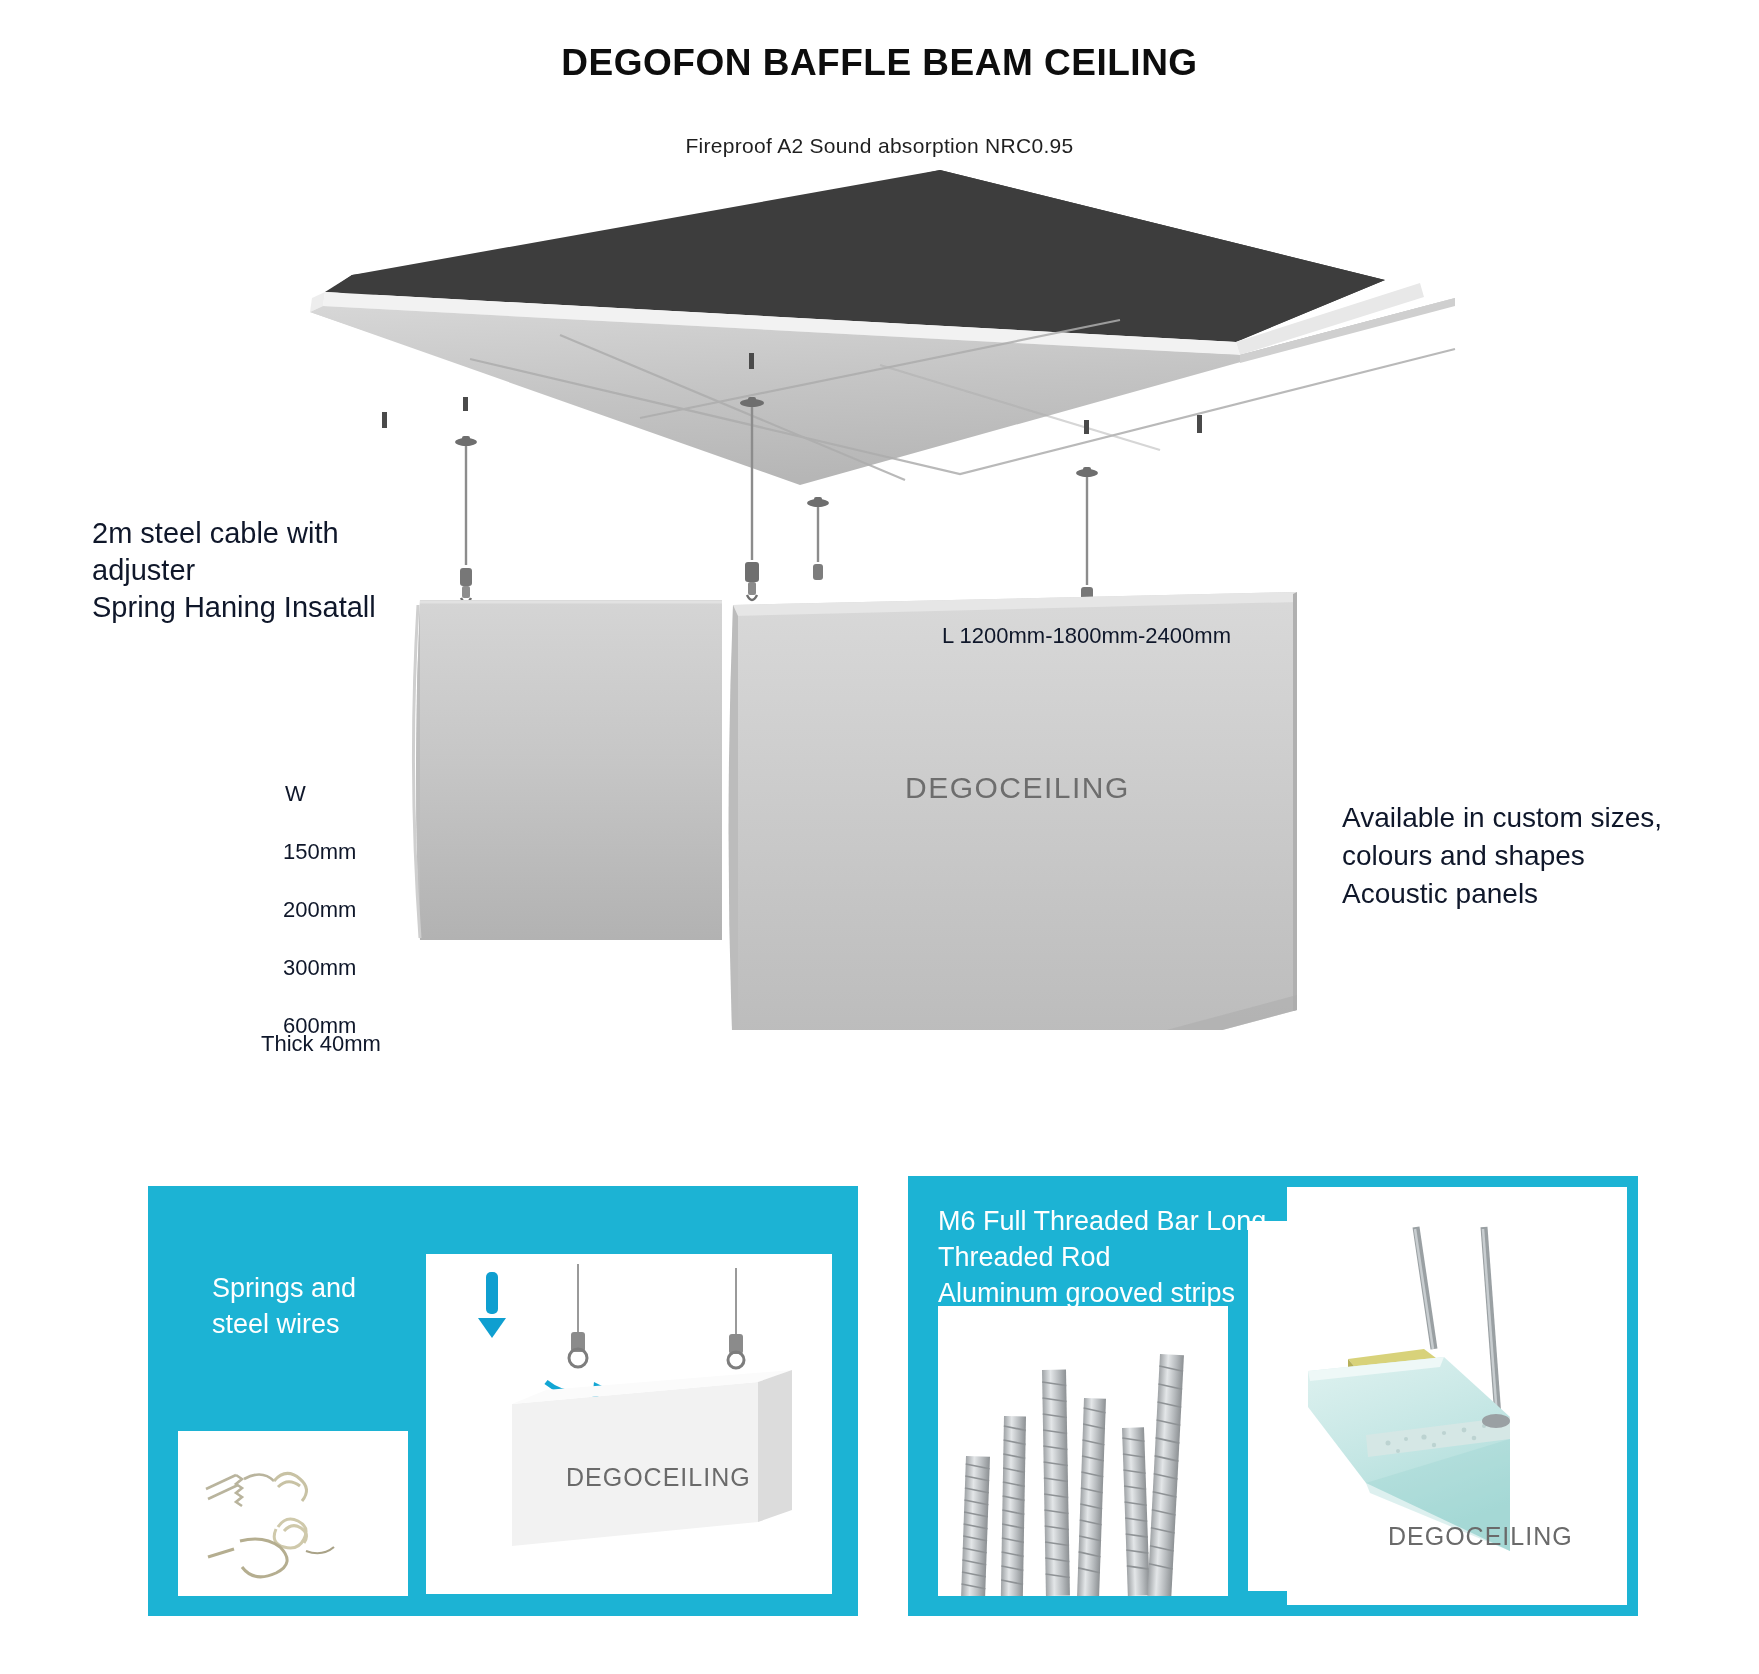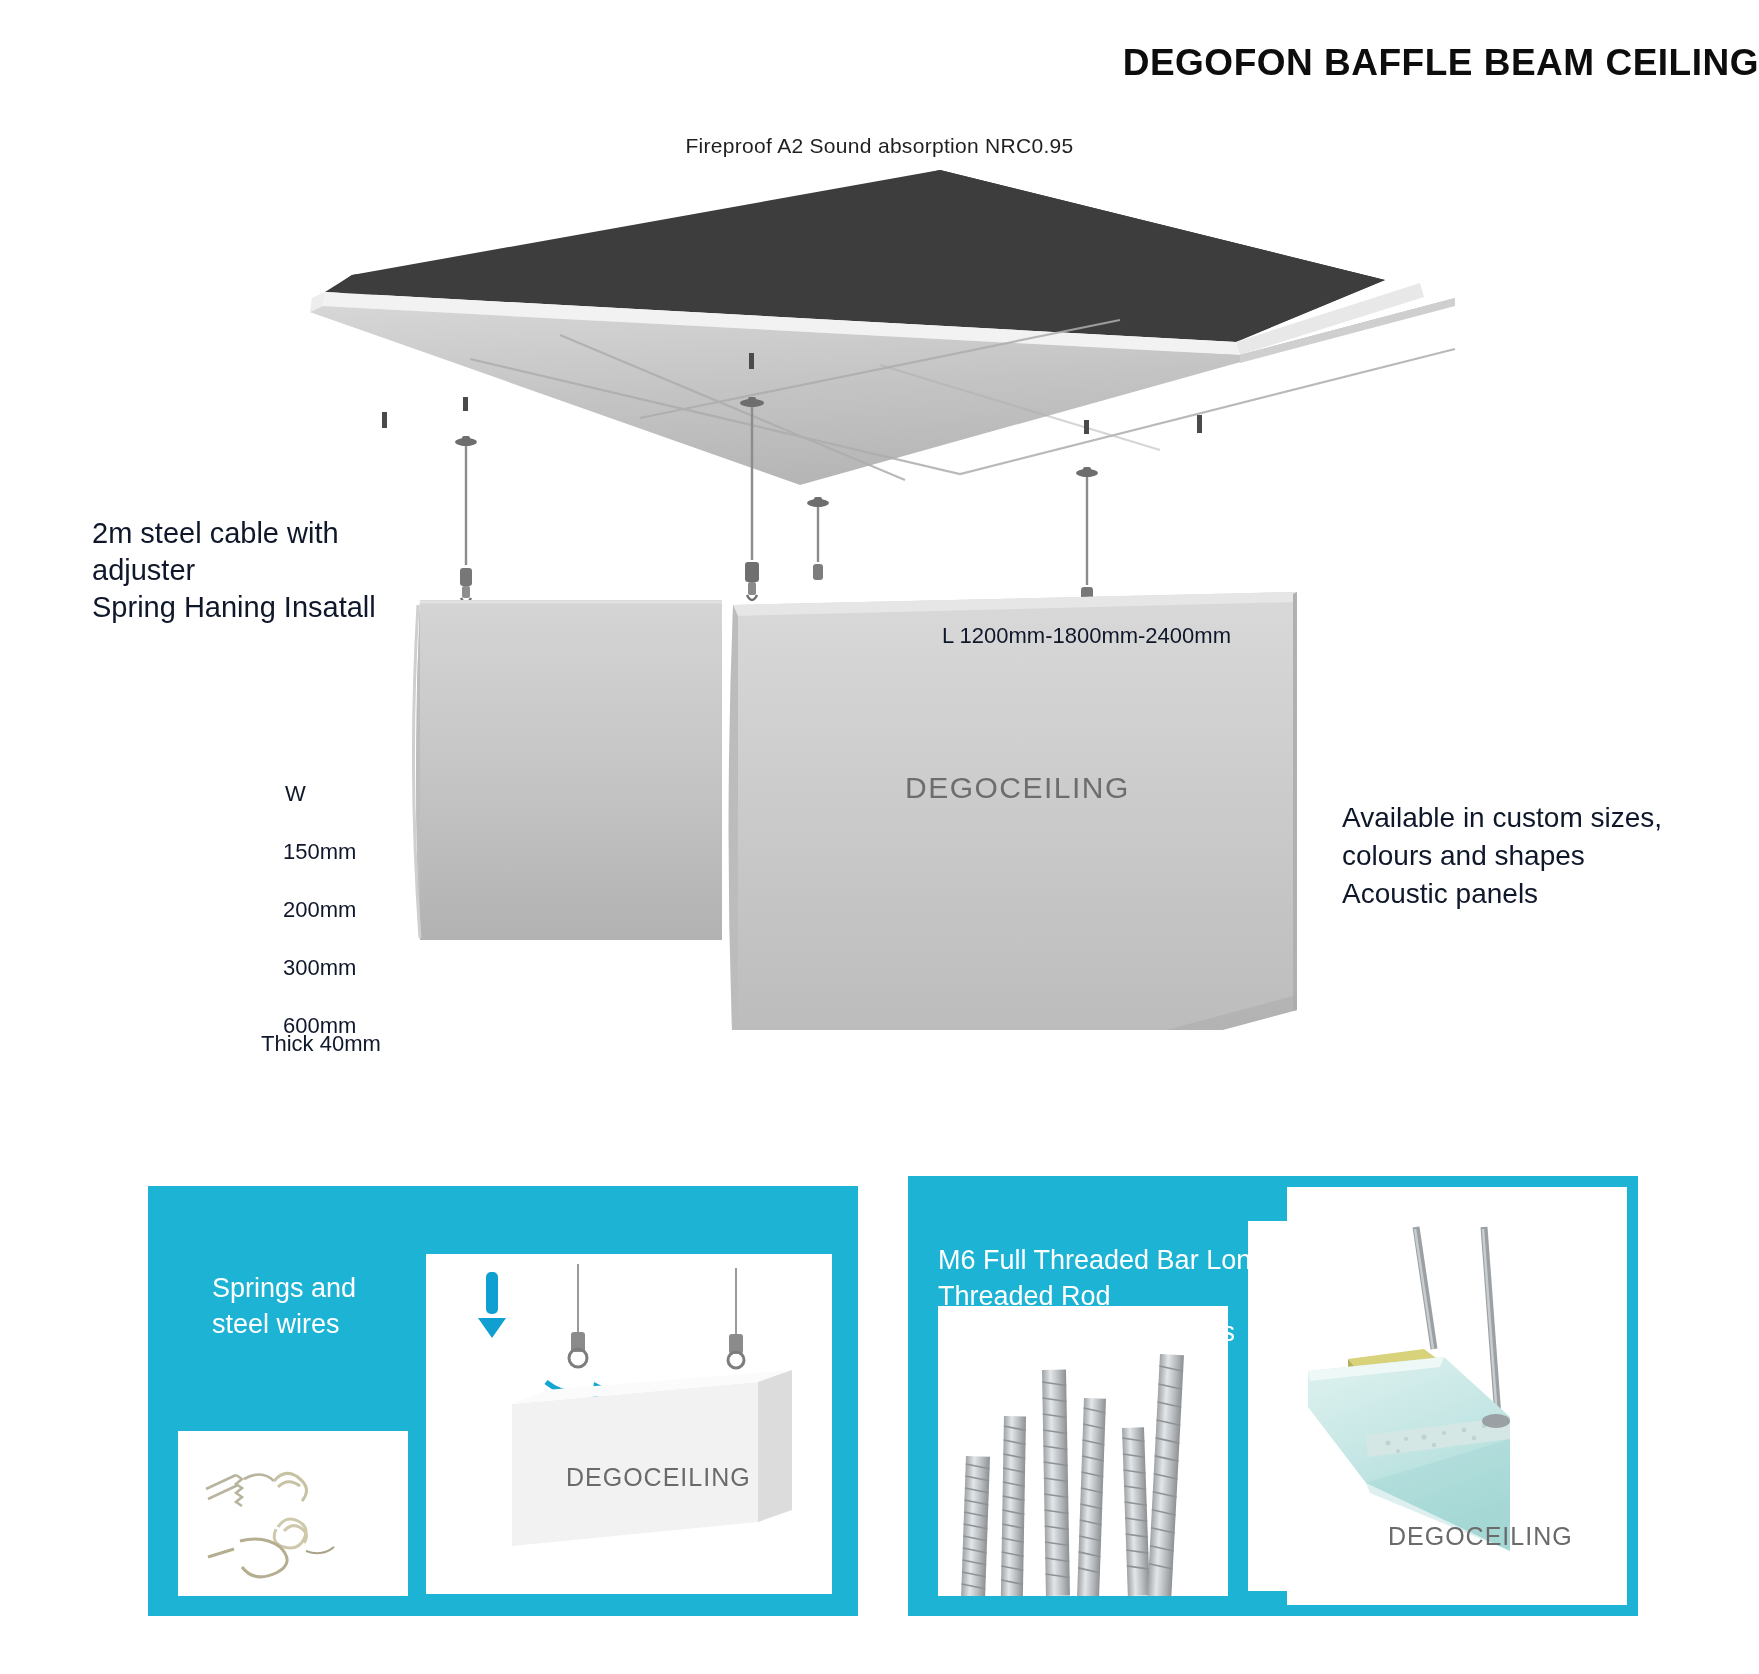--- a/index.html
+++ b/index.html
@@ -15,21 +15,21 @@
     color: #1a1a1a;
     overflow: hidden;
   }
 
   
   .page-title {
     position: absolute;
     top: 42px;
     left: 0;
     width: 1759px;
-    text-align: right;
+    text-align: center;
     font-size: 37px;
     font-weight: bold;
     letter-spacing: 0.5px;
     color: #0d0d0d;
   }
   .page-subtitle {
     position: absolute;
     top: 110px;
     left: 0;
     width: 1759px;
@@ -130,21 +130,21 @@
   }
   .card-label {
     position: absolute;
     color: #ffffff;
     font-size: 27px;
     line-height: 1.33;
     white-space: pre-line;
     z-index: 4;
   }
   .card-left .card-label { left: 32px; top: 85px; margin-left: 32px; }
-  .card-right .card-label { left: 30px; top: 28px; width: 360px; margin-top: 39px; }
+  .card-right .card-label { left: 30px; top: 28px; width: 360px; }
 
   .photo {
     position: absolute;
     background: #ffffff;
     overflow: hidden;
     z-index: 3;
   }
   .photo svg { display: block; }
 
   

